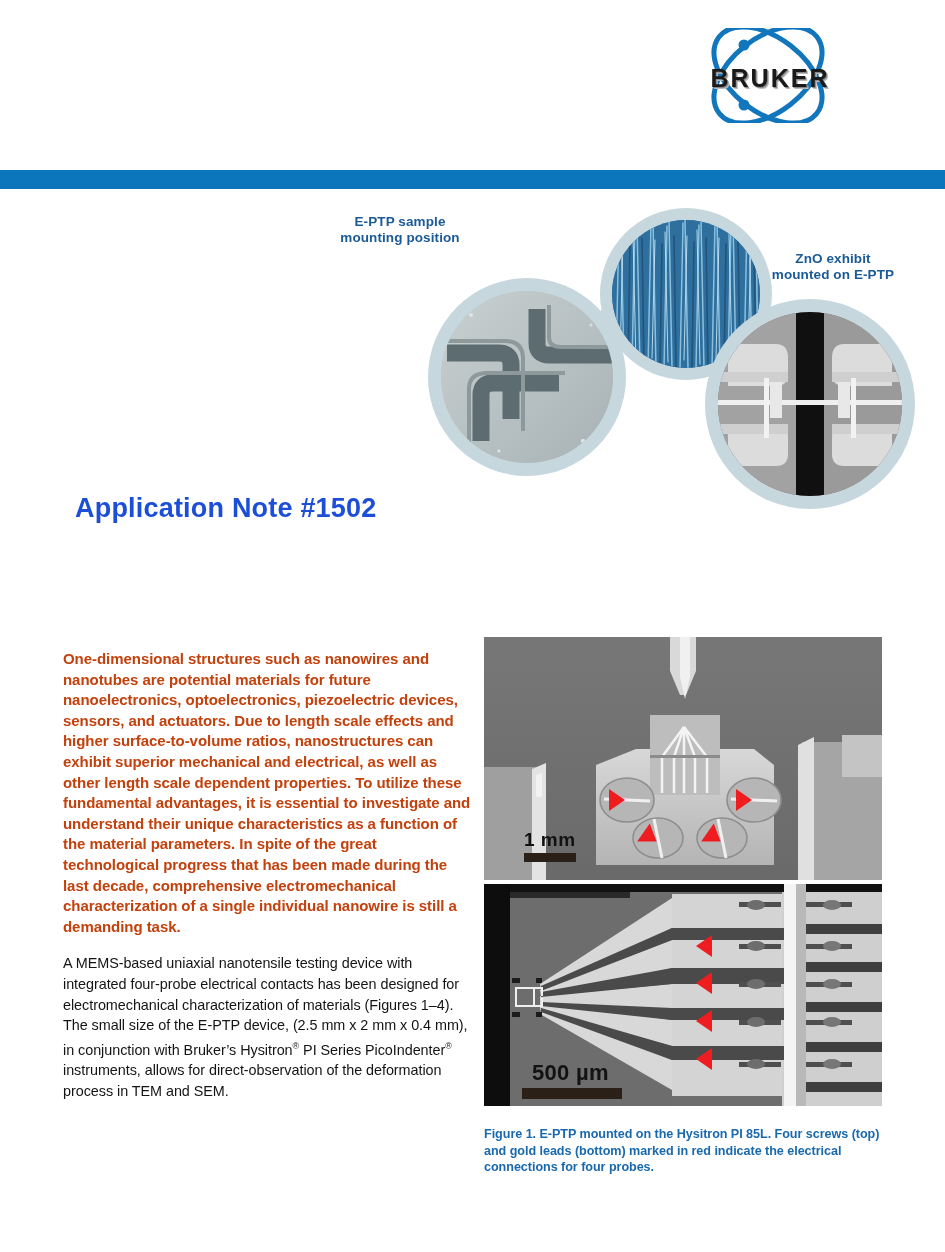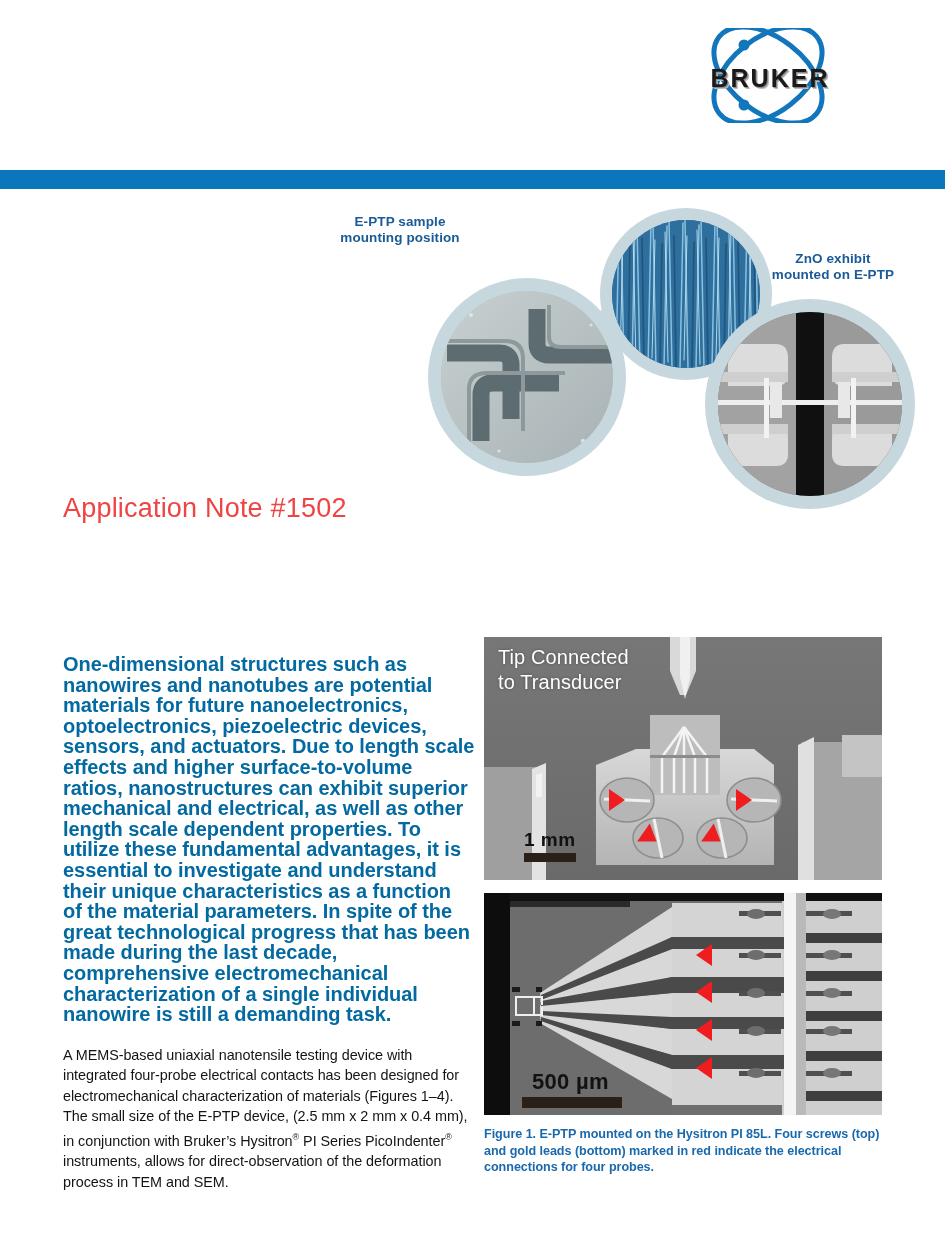--- a/index.html
+++ b/index.html
@@ -47,50 +47,51 @@
   .lbl{
     position:absolute;color:#1a5a96;font-size:13.5px;line-height:16px;
     font-weight:bold;text-align:center;letter-spacing:.1px;
   }
   .lbl-1{left:300px;top:18px;width:200px;text-align:center;}
   .lbl-3{left:718px;top:55px;width:230px;}
 
   
   .title-block{position:absolute;left:63px;top:492px;width:830px;}
   .app-note{
-    font-size:27px;color:#ef4444;font-weight:normal;letter-spacing:.2px;
+    font-size:27px;color:#1d4ed8;font-weight:bold;letter-spacing:.2px;
     line-height:33px;
+    margin-left:12px;
   }
   .headline{
     font-size:28.5px;color:#1668b3;font-weight:bold;letter-spacing:-0.3px;
     line-height:36px;margin-top:3px;white-space:nowrap;
   }
 
   
   .left-col{position:absolute;left:63px;top:634px;width:412px;}
   .para-blue{
-    font-size:20px;line-height:20.6px;color:#0369a1;font-weight:bold;
+    font-size:15px;line-height:20.6px;color:#c2410c;font-weight:bold;
     letter-spacing:-0.05px;
   }
   .sub-head{
     margin-top:22px;font-size:14.6px;color:#1b75bc;font-weight:bold;
     letter-spacing:-0.1px;
   }
   .para-dark{
     margin-top:16px;font-size:14.4px;line-height:20.6px;color:#141414;
     letter-spacing:-0.05px;
   }
   .para-dark sup{font-size:9px;vertical-align:super;}
 
   
   .right-col{position:absolute;left:484px;top:637px;width:398px;}
 
   .sem{position:relative;overflow:hidden;}
   .sem-top{width:398px;height:243px;background:#6d6d6d;}
-  .sem-bot{width:398px;height:222px;background:#3a3a3a;margin-top:13px;}
+  .sem-bot{width:398px;height:222px;background:#3a3a3a;margin-top:4px;}
 
   .sem-label{
     position:absolute;left:14px;top:8px;color:#ffffff;
     font-size:20px;line-height:25px;font-weight:normal;letter-spacing:.1px;
     text-shadow:0 0 3px rgba(0,0,0,.35);
   }
 
   .scalebar-txt{position:absolute;color:#121212;font-weight:bold;}
   .scalebar{position:absolute;background:#2a2018;}
 
@@ -301,24 +302,20 @@
         <ellipse cx="238" cy="201" rx="25" ry="20"></ellipse>
       </g>
       <g stroke="#f0f0f0" stroke-width="3">
         <line x1="120" y1="162" x2="166" y2="164"></line>
         <line x1="247" y1="162" x2="293" y2="164"></line>
         <line x1="170" y1="182" x2="178" y2="221"></line>
         <line x1="234" y1="182" x2="242" y2="221"></line>
       </g>
     </svg>
 
-    <div class="sem-label">
-      <span>Tip Connected</span><br>
-      <span>to Transducer</span>
-    </div>
 
     <div class="arrow arrow-r" style="left:125px;top:152px;"></div>
     <div class="arrow arrow-r" style="left:252px;top:152px;"></div>
     <div class="arrow arrow-dr" style="left:158px;top:189px;"></div>
     <div class="arrow arrow-dr" style="left:222px;top:189px;"></div>
 
     <div class="scalebar-txt" style="left:40px;top:192px;font-size:19px;letter-spacing:.5px;">1 mm</div>
     <div class="scalebar" style="left:40px;top:216px;width:52px;height:9px;"></div>
   </div>
 

